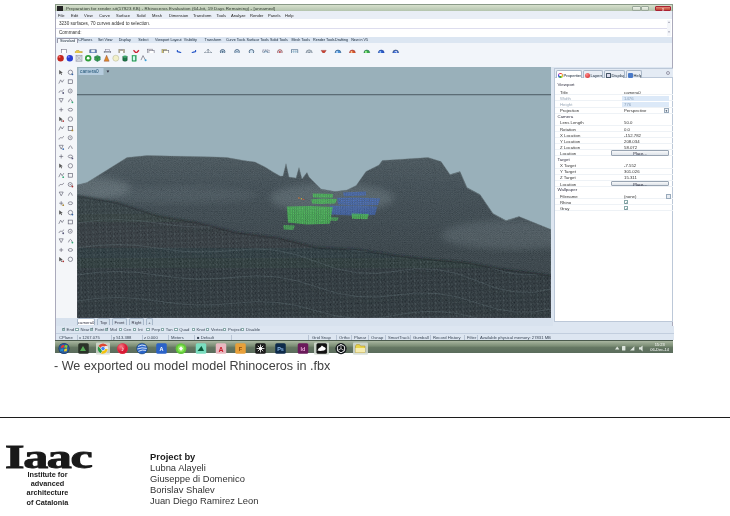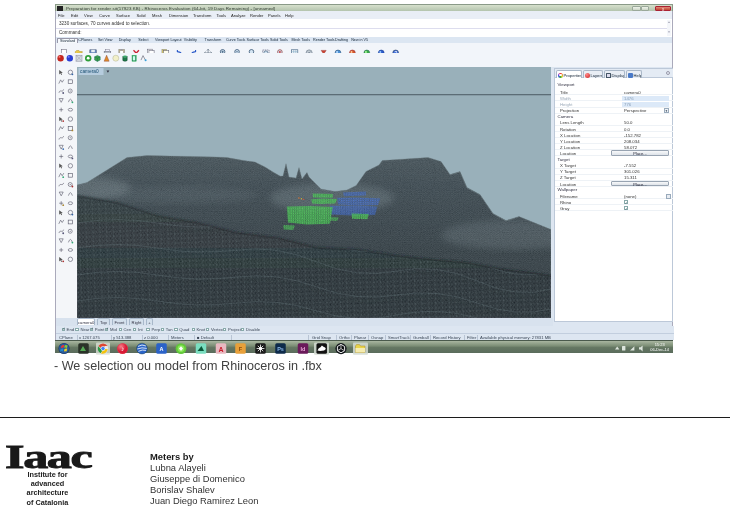--- a/index.html
+++ b/index.html
@@ -724,17 +724,17 @@
         <g fill="#e8eee8" font-family="Liberation Sans">
           <path d="M560,7.5 l2.2,-3 2.2,3 z" fill="#dde5dd"></path>
           <rect x="567" y="4" width="3.4" height="4.6" fill="#dde5dd" rx="0.5"></rect>
           <path d="M575,8.6 l4.4,0 0,-4.4 z" fill="#dde5dd"></path>
           <path d="M584,5.2 h1.6 l2,-1.8 v6 l-2,-1.8 h-1.6 z" fill="#dde5dd"></path>
         </g>
       </svg>
     <div id="clock">15:23<br>06-Dec-14</div>
   </div>
 </div>
-<div id="caption">- We selection ou model from Rhinoceros in .fbx</div>
+<div id="caption">- We exported ou model model Rhinoceros in .fbx</div>
 <div id="hline"></div>
 <div id="logotext">Iaac</div>
 <div id="logosub">Institute for<br>advanced<br>architecture<br>of Catalonia</div>
-<div id="credits"><b>Meters by</b><br>Lubna Alayeli<br>Giuseppe di Domenico<br>Borislav Shalev<br>Juan Diego Ramirez Leon</div>
+<div id="credits"><b>Project by</b><br>Lubna Alayeli<br>Giuseppe di Domenico<br>Borislav Shalev<br>Juan Diego Ramirez Leon</div>
 
 </body></html>

